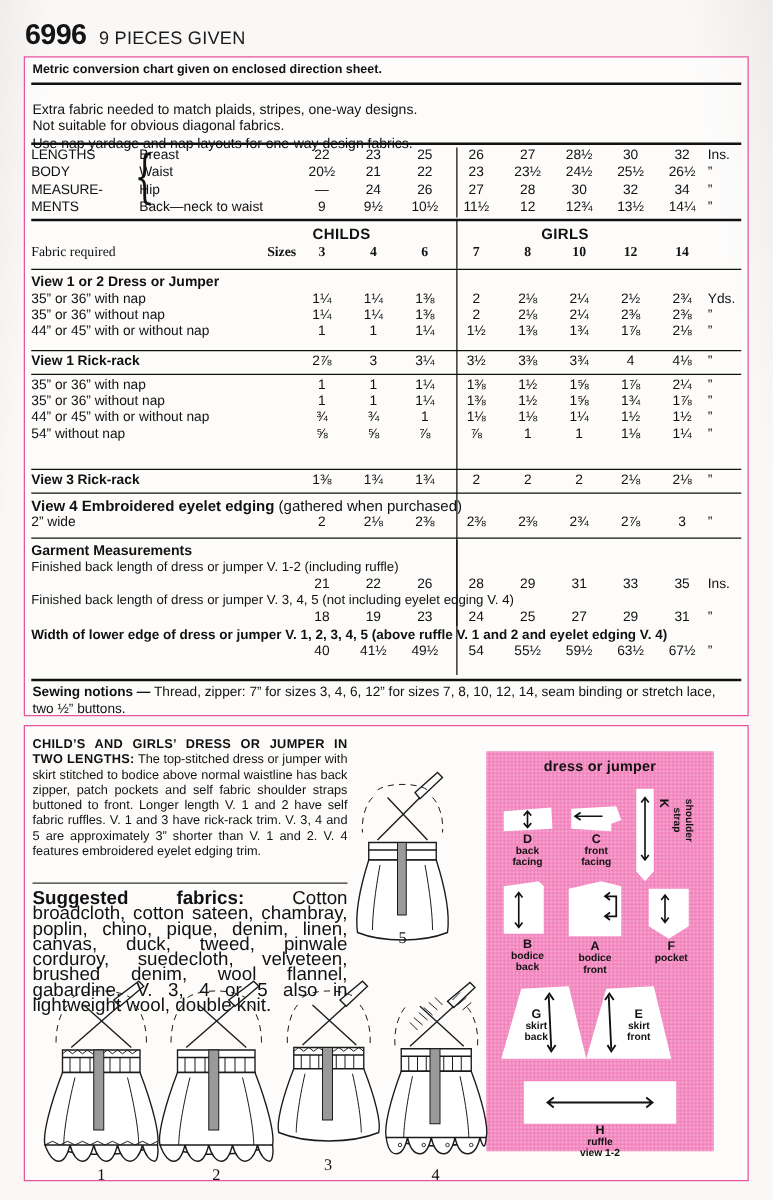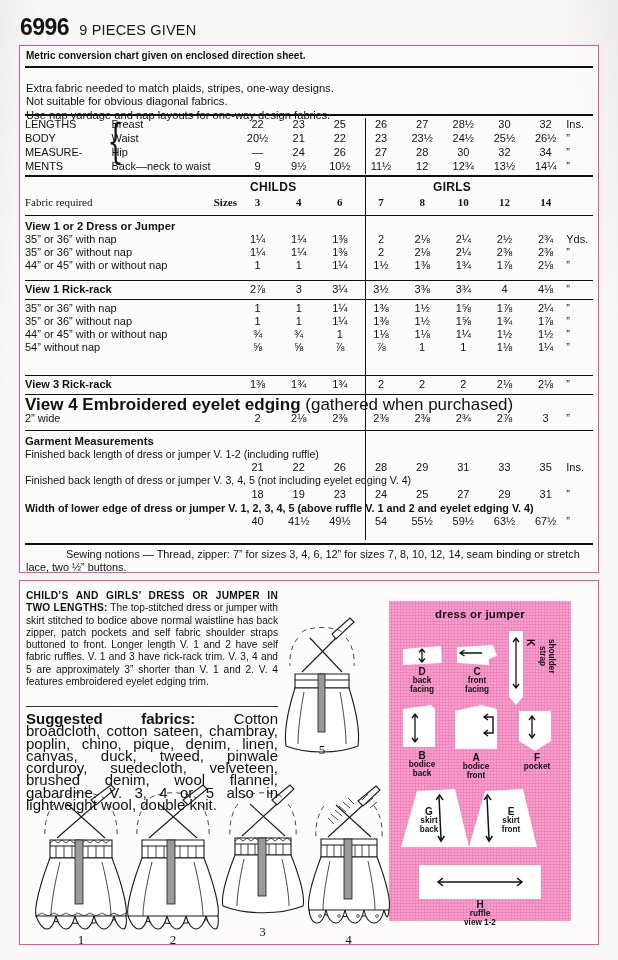--- a/index.html
+++ b/index.html
@@ -93,21 +93,21 @@
   .fnum { text-align: center; width: 40px; }
   .funit { text-align: left; width: 26px; padding-left: 5px; }
   .bold { font-weight: bold; }
   .sizes-lbl { text-align: right; padding-right: 6px; font-weight: bold; }
 
   
   .notions {
     position: absolute; left: 26px; top: 548px; width: 566px;
     font-size: 10.9px; line-height: 13px; color: #111;
   }
-  .notions b { font-weight: normal; margin-left: 40px; }
+  .notions b { font-weight: bold; }
 
   
   .desc {
     position: absolute; left: 26px; top: 590px; width: 252px;
     font-size: 10.2px; line-height: 12.3px; color: #111;
     text-align: justify;
   }
   .desc .lede { font-weight: bold; letter-spacing: 0.25px; }
   .fabrics {
     position: absolute; left: 26px; top: 713px; width: 252px;
@@ -404,21 +404,21 @@
           <td class="fnum">2⅛</td>
           <td class="fnum">2⅛</td>
           <td class="funit">”</td>
         </tr>
       </tbody>
     </table>
   </div>
   <div class="rule-med" style="left:25px; top:394px; width:568px;"></div>
 
   <div class="ftable" style="top:398px;">
-    <div style="font-size:17px;line-height:14px;">
+    <div style="font-size:12px;line-height:14px;">
       <span class="bold">View 4 Embroidered eyelet edging</span>
       <span>(gathered when purchased)</span>
     </div>
     <table>
       <tbody>
         <tr>
           <td class="frow-label">2”  wide</td>
           <td class="fnum">2</td>
           <td class="fnum">2⅛</td>
           <td class="fnum">2⅜</td>

